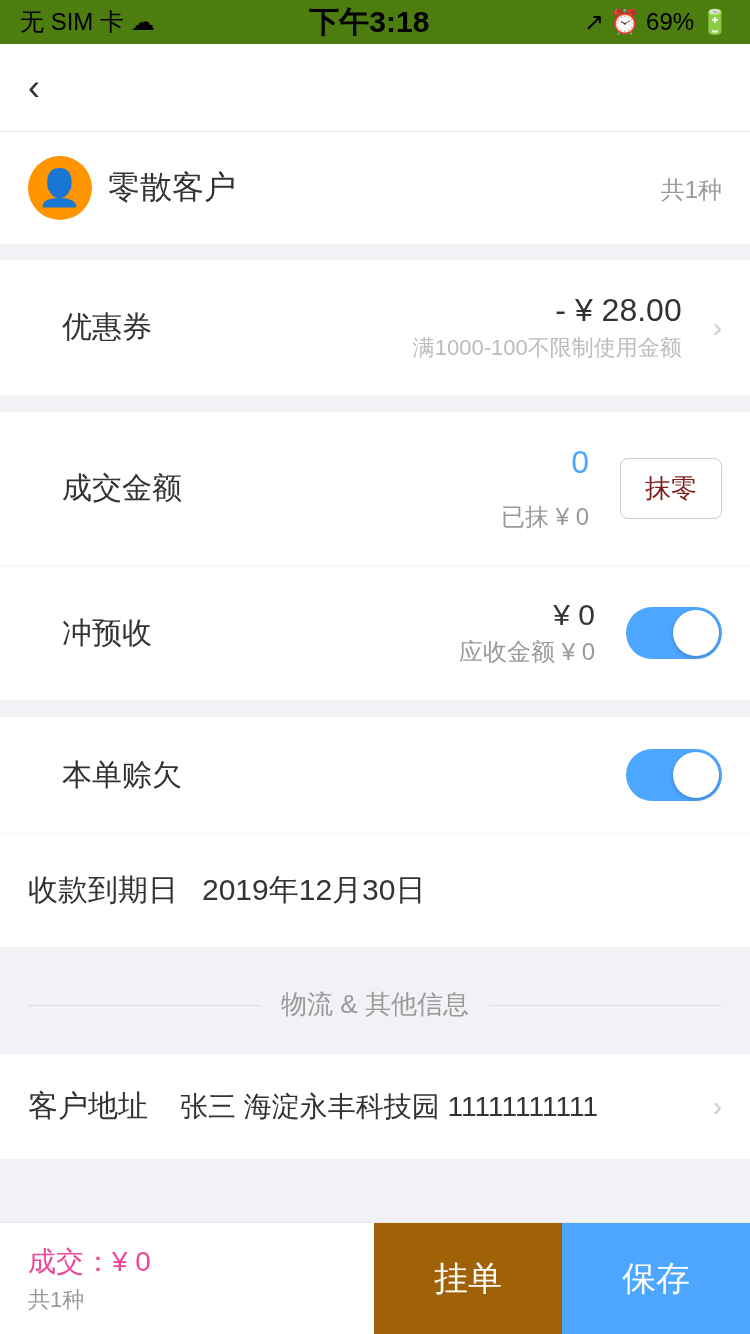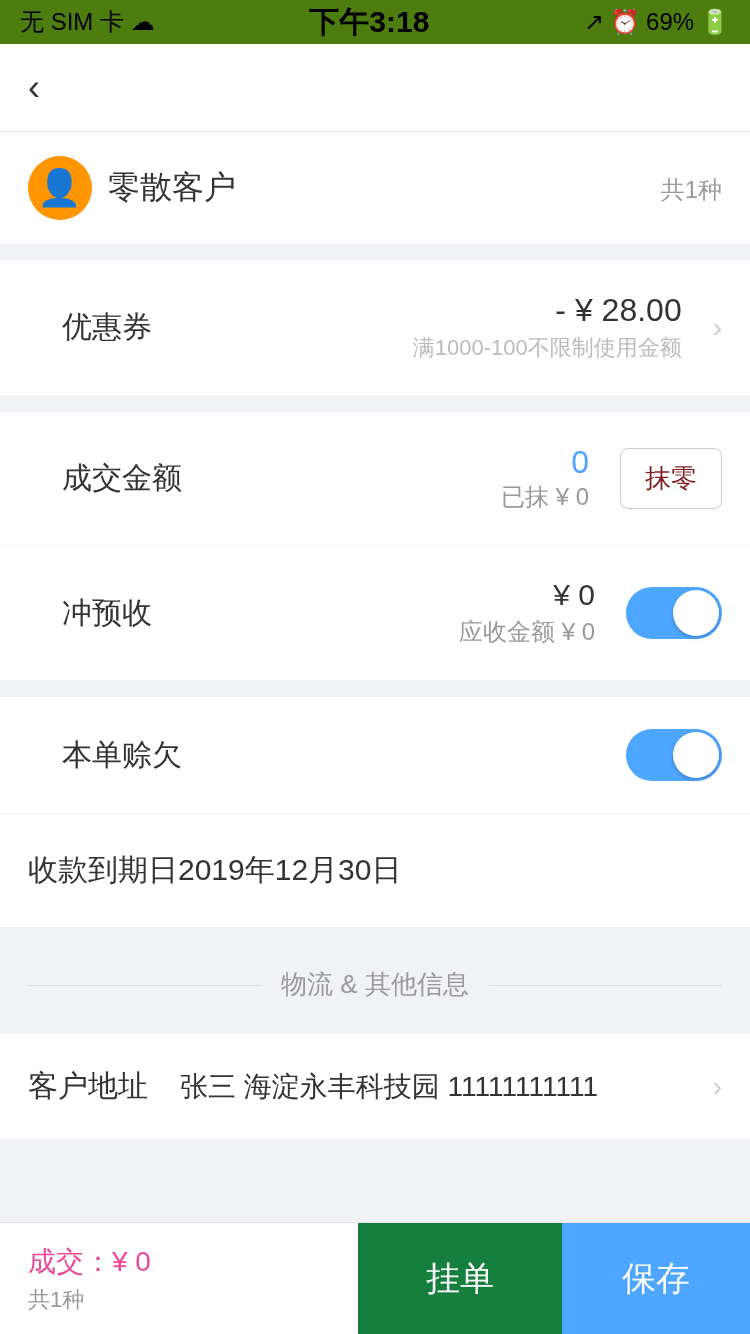--- a/index.html
+++ b/index.html
@@ -142,21 +142,21 @@
 
     
     .transaction-value {
       font-size: 32px;
       color: #4da6ff;
       font-weight: 500;
     }
     .transaction-sub {
       font-size: 24px;
       color: #999;
-      margin-top: 0;
+      margin-top: 20px;
     }
     .round-btn {
       border: 1px solid #ccc;
       border-radius: 8px;
       padding: 12px 24px;
       font-size: 26px;
       color: #7f1d1d;
       background: #fff;
       cursor: pointer;
     }
@@ -226,20 +226,21 @@
     
     .due-date-row {
       padding: 36px 28px;
       display: flex;
       align-items: center;
       background: #fff;
     }
     .due-label {
       font-size: 30px;
       color: #333;
+      margin-right: 24px;
     }
     .due-value {
       font-size: 30px;
       color: #333;
     }
 
     
     .address-row {
       padding: 32px 28px;
       display: flex;
@@ -278,23 +279,23 @@
     .bottom-transaction {
       font-size: 28px;
       color: #ec4899;
     }
     .bottom-count {
       font-size: 22px;
       color: #999;
       margin-top: 4px;
     }
     .btn-hang {
-      width: 204px;
+      width: 188px;
       height: 112px;
-      background: #15803d;
+      background: #a16207;
       display: flex;
       align-items: center;
       justify-content: center;
       font-size: 34px;
       color: #fff;
       font-weight: 500;
       cursor: pointer;
       margin-left: 46px;
     }
     .btn-save {

